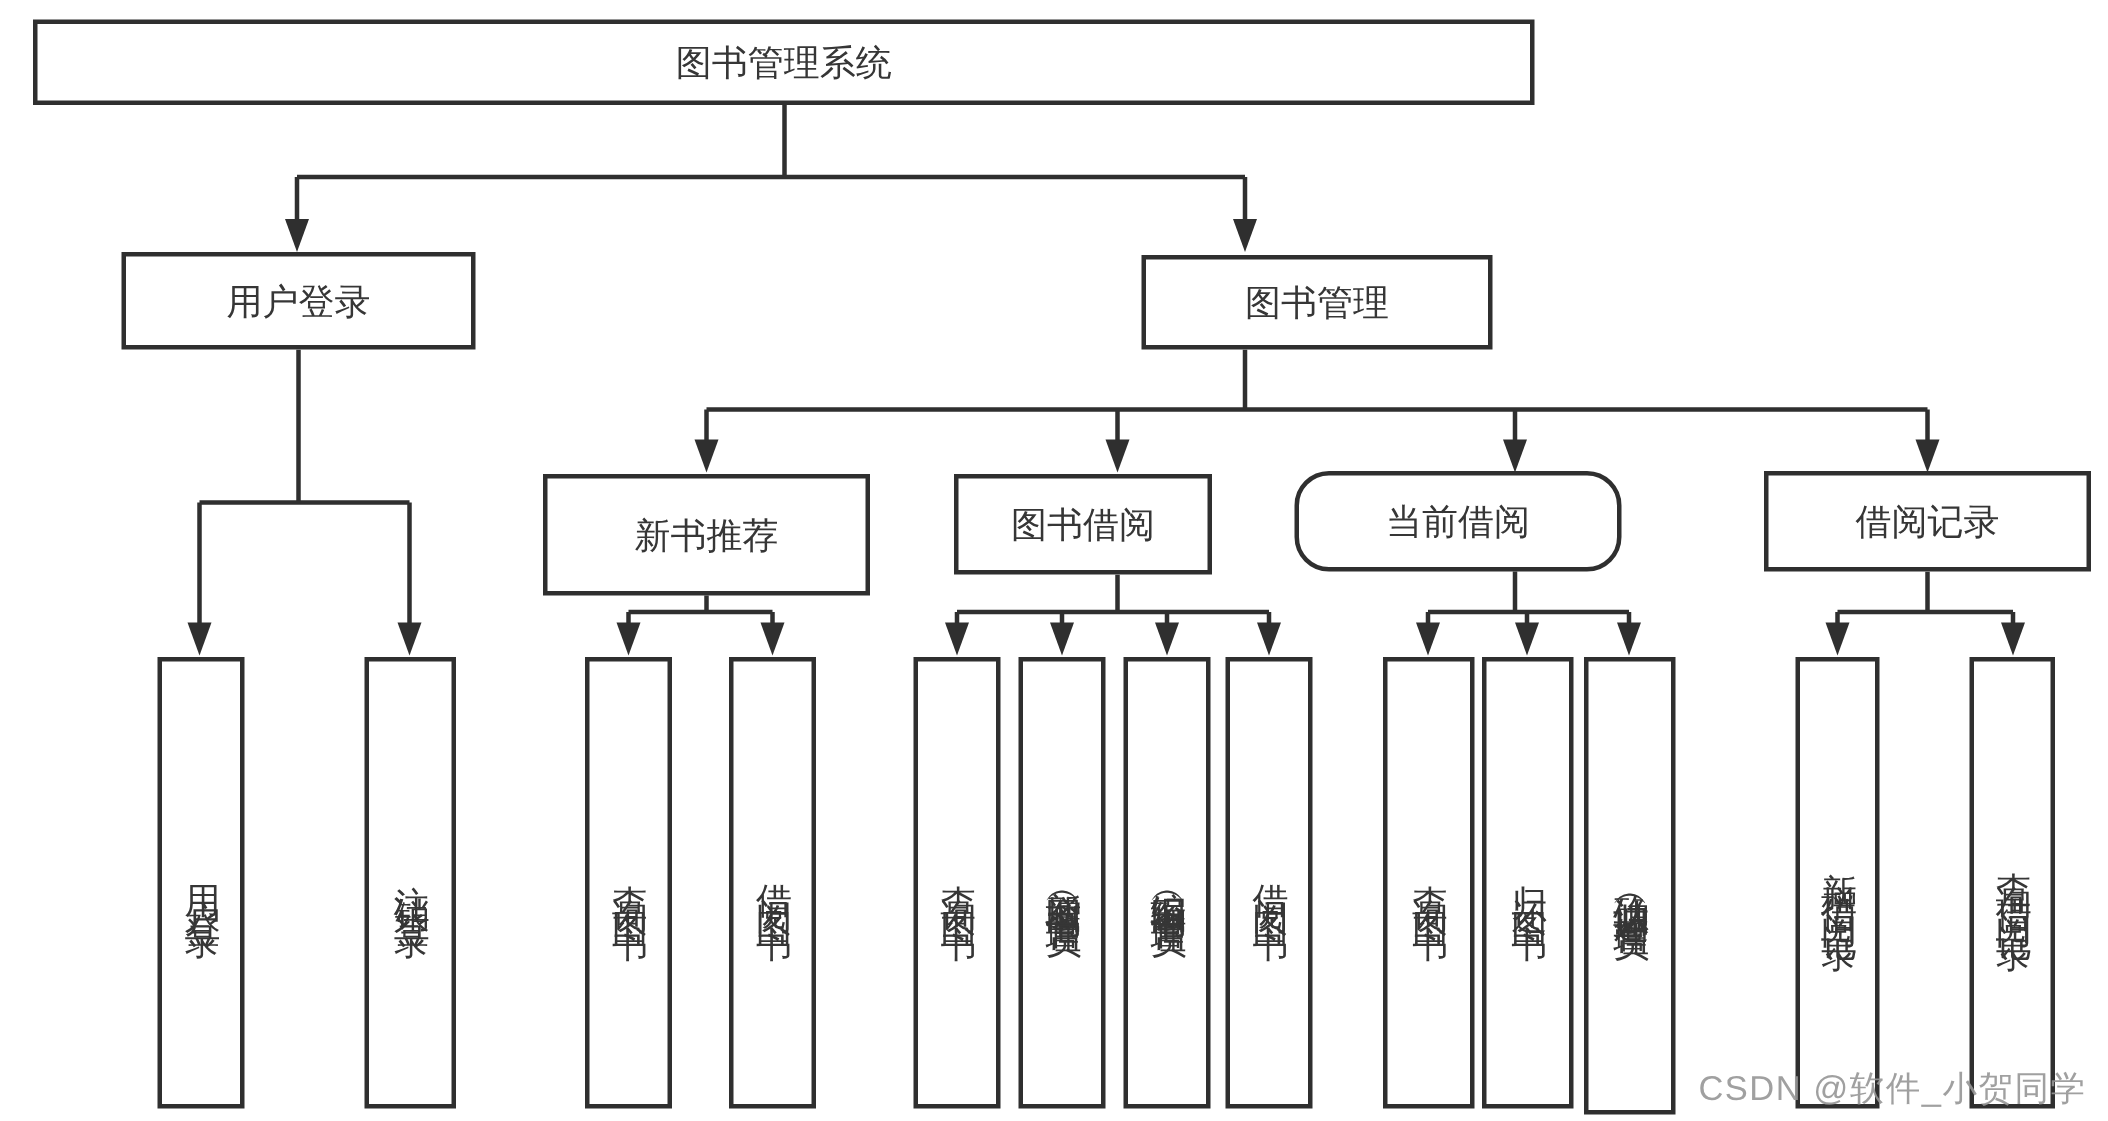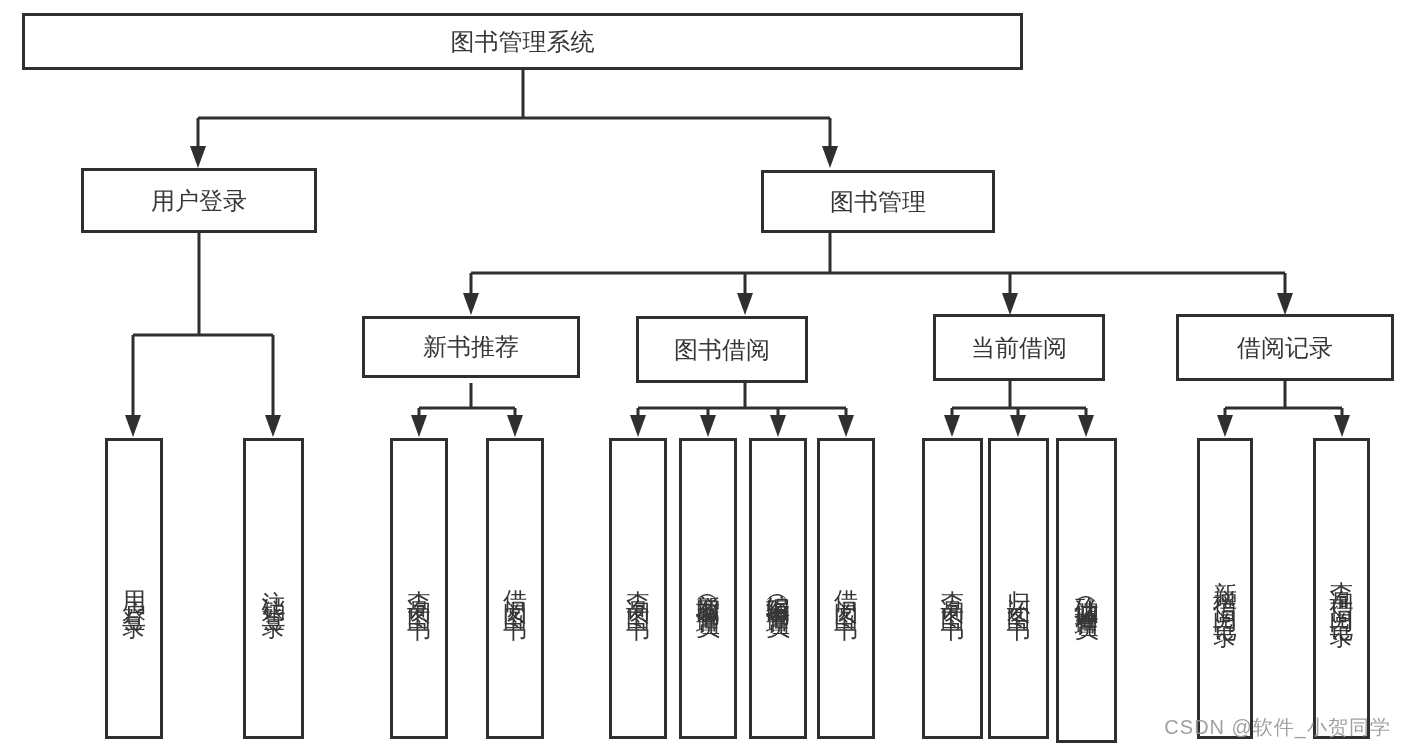--- a/index.html
+++ b/index.html
@@ -14,21 +14,21 @@
     color:#363636; font-size:24px; white-space:nowrap;
   }
   .node span { display:block; }
   .leaf span {
     writing-mode:vertical-lr; text-orientation:mixed;
     letter-spacing:9px; line-height:1; white-space:nowrap;
   }
   .leaf.tight span { letter-spacing:3px; }
   .watermark {
     position:absolute; right:14px; bottom:6px;
-    font-size:20px; color:rgba(150,150,150,0.9); letter-spacing:1px;
+    font-size:23px; color:rgba(150,150,150,0.9); letter-spacing:1px;
   }
 </style>
 </head>
 <body>
 
 <div class="canvas">
 
   <svg class="connectors" width="1405" height="747" viewBox="0 0 1405 747">
     <g stroke="#2f2f2f" stroke-width="3" fill="none">
       <path d="M523,70 V118 M198,118 H830 M198,118 V150 M830,118 V150"></path>
@@ -66,27 +66,27 @@
     <span>图书管理系统</span>
   </div>
 
   <div class="node" style="left:81px; top:168px; width:236px; height:65px;">
     <span>用户登录</span>
   </div>
   <div class="node" style="left:713px; top:170px; width:234px; height:63px;margin-left:48px;">
     <span>图书管理</span>
   </div>
 
-  <div class="node" style="left:362px; top:316px; width:218px; height:62px;">
+  <div class="node" style="left:362px; top:316px; width:218px; height:81px;">
     <span>新书推荐</span>
   </div>
   <div class="node" style="left:636px; top:316px; width:172px; height:67px;">
     <span>图书借阅</span>
   </div>
-  <div class="node" style="left:933px; top:314px; width:172px; height:67px;">
+  <div class="node" style="left:863px; top:314px; width:218px; height:67px;border-radius:23px;">
     <span>当前借阅</span>
   </div>
   <div class="node" style="left:1176px; top:314px; width:218px; height:67px;">
     <span>借阅记录</span>
   </div>
 
   <div class="node leaf" style="left:105px; top:438px; width:58px; height:301px;">
     <span>用户登录</span>
   </div>
   <div class="node leaf" style="left:243px; top:438px; width:61px; height:301px;">

